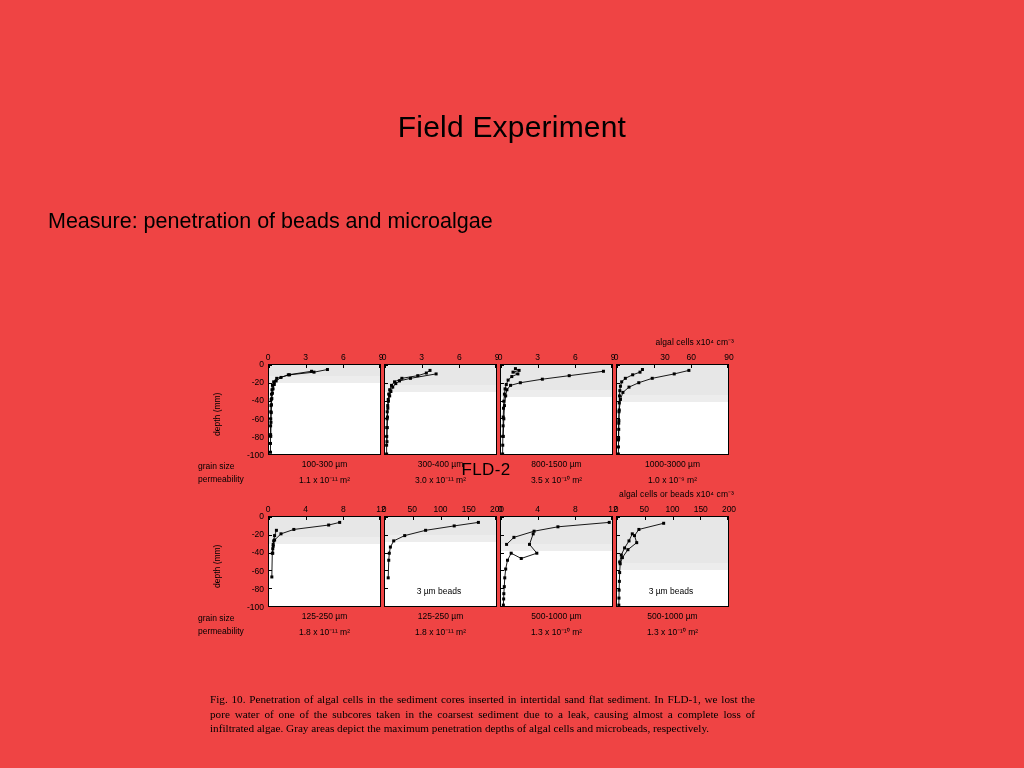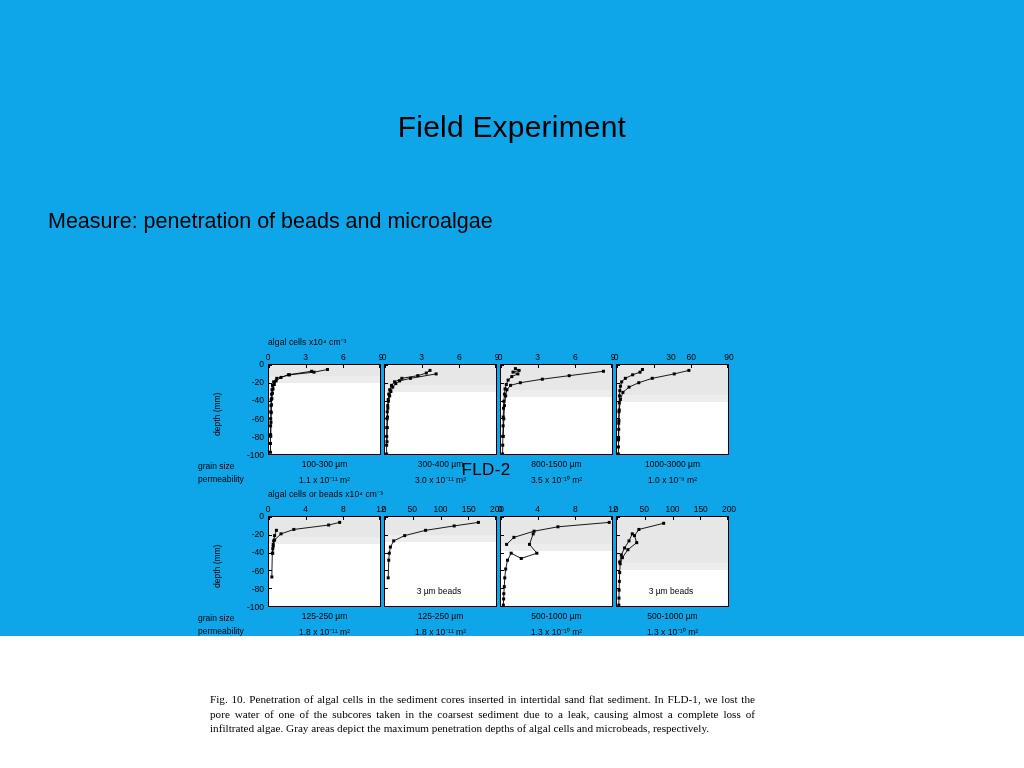--- a/index.html
+++ b/index.html
@@ -5,22 +5,22 @@
   * { box-sizing: border-box; }
   html, body {
     margin: 0; padding: 0;
     width: 1024px; height: 768px;
     background: #ffffff;
     font-family: "Liberation Sans", sans-serif;
     overflow: hidden;
   }
   #slide {
     position: relative;
-    width: 1024px; height: 636px;
-    background: #0ea5e9;
+    width: 1024px; height: 768px;
+    background: #ef4444;
   }
 
   
   #slide-title {
     position: absolute;
     left: 0; top: 110px;
     width: 1024px;
     text-align: center;
     font-size: 30px;
     color: #000;
@@ -46,21 +46,21 @@
   }
 
   .grouptitle {
     text-align: center;
     font-size: 17px;
     letter-spacing: 0.4px;
     font-family: "Liberation Sans", sans-serif;
   }
 
   .axisname {
-    text-align: left;
+    text-align: right;
     font-size: 8.5px;
     font-family: "Liberation Sans", sans-serif;
     letter-spacing: 0.1px;
   }
 
   
   .panelrow { position: relative; }
   .rowlabels {
     position: absolute;
     left: 0; top: 0;
@@ -339,21 +339,21 @@
                   <rect x="1.33" y="52.30" width="3" height="3" fill="#000"></rect>
                   <rect x="0.72" y="69.90" width="3" height="3" fill="#000"></rect>
                 </svg>
               </div>
               <div class="panelcap">800-1500 µm</div>
               <div class="panelcap">3.5 x 10⁻¹⁰ m²</div>
             </div>
             <div class="panel" style="width: 113px; margin-right: 0px;">
               <div class="xticks" style="width: 113px;">
                 <span class="xtick" style="left: 0px;">0</span>
-                <span class="xtick" style="left: 55px;">30</span>
+                <span class="xtick" style="left: 49px;">30</span>
                 <span class="xtick" style="left: 75.3333px;">60</span>
                 <span class="xtick" style="left: 113px;">90</span>
               </div>
               <div class="plotbox" style="width: 113px; height: 91px;">
                 <div class="graywash" style="width: 111px; top: 0px; height: 30.26px;"></div>
                 <div class="graywash light" style="width: 111px; top: 30.26px; height: 7px;"></div>
                 <div class="tickmark" style="left: 0px; top: 0px; width: 3px; height: 1px;"></div>
                 <div class="tickmark" style="left: 0px; top: 17.8px; width: 3px; height: 1px;"></div>
                 <div class="tickmark" style="left: 0px; top: 35.6px; width: 3px; height: 1px;"></div>
                 <div class="tickmark" style="left: 0px; top: 53.4px; width: 3px; height: 1px;"></div>

